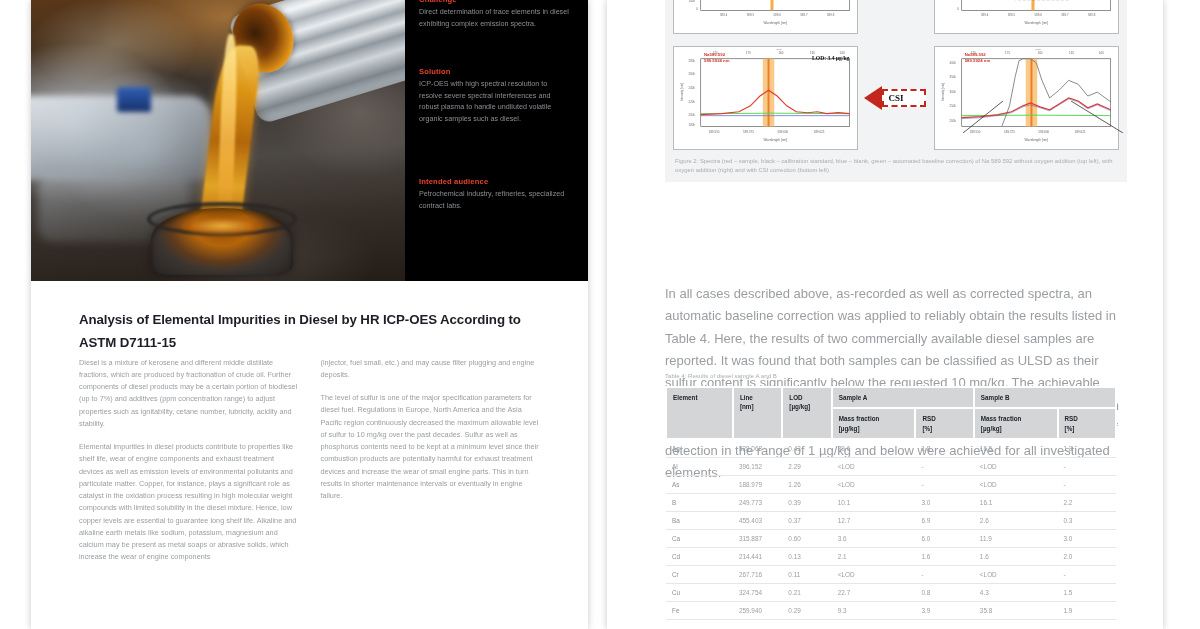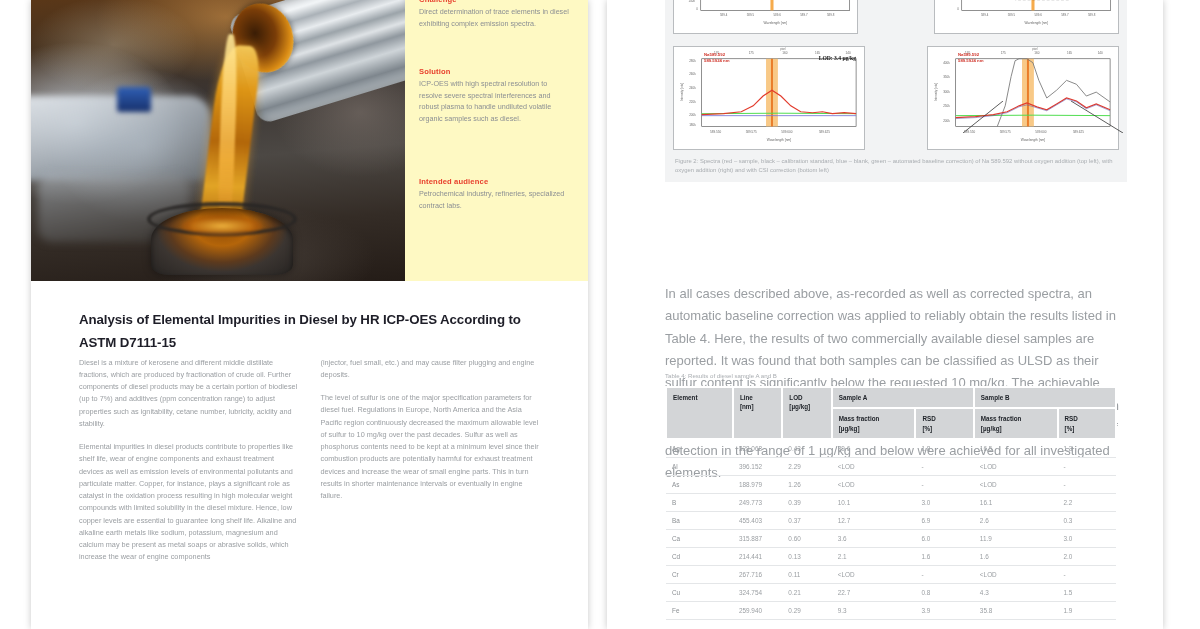--- a/index.html
+++ b/index.html
@@ -138,21 +138,21 @@
     width: 22%; height: 7%;
     border-radius: 50%;
     background: radial-gradient(ellipse at 50% 50%, rgba(255,196,70,0.85), rgba(180,90,8,0.5) 60%, transparent 80%);
     filter: blur(1.6px);
   }
 
   #side-panel {
     position: absolute;
     left: 374px; top: 0;
     width: 183px; height: 281px;
-    background: #fef9c3;
+    background: #000000;
     padding: 16px 14px;
   }
   .side-head {
     color: #e8412e;
     font-weight: bold;
     font-size: 7.6px;
     letter-spacing: 0.02em;
     margin: 0 0 2px 0;
   }
   .side-body {
@@ -467,20 +467,27 @@
               <text x="112" y="7" text-anchor="middle">160</text>
               <text x="145" y="7" text-anchor="middle">165</text>
               <text x="176" y="7" text-anchor="middle">140</text>
               <text x="110" y="3.4" text-anchor="middle" font-size="2.6">pixel</text>
             </g>
           </svg>
           <div class="chart-ion">Na589.592<br>589.5924 nm</div>
           <div class="chart-lod">LOD: 3.4 µg/kg</div>
         </div>
 
+        <div class="arrow-mid">
+          <div class="dashed-arrow left">
+            <div class="tail"></div>
+            <div class="head"></div>
+            <span class="lbl">CSI</span>
+          </div>
+        </div>
 
         <div class="chart-card">
           <svg class="chart-svg" viewBox="0 0 192 104" preserveAspectRatio="none">
             <rect x="28" y="12" width="156" height="69" fill="#fff" stroke="#444" stroke-width="0.6"></rect>
             <rect x="95" y="12" width="12" height="69" fill="#f7bf72" opacity="0.85"></rect>
             <rect x="100" y="12" width="2" height="69" fill="#e8741f" opacity="0.9"></rect>
             <path d="M28 70 Q 106 69 184 70" fill="none" stroke="#4ddc4d" stroke-width="1"></path>
             <path d="M70 81 L78 60 L84 30 L88 14 L92 12 L100 12 L106 16 L112 34 L120 52 L130 44 L140 34 L150 38 L160 50 L170 46 L184 56" fill="none" stroke="#7a7a7a" stroke-width="0.9"></path>
             <path d="M28 72 L48 71 L66 69 L80 66 L92 60 L100 57 L110 61 L120 64 L130 58 L140 52 L150 55 L160 62 L170 58 L184 64" fill="none" stroke="#e23b2c" stroke-width="1.2"></path>
             <path d="M28 73 L48 72 L66 70 L80 67 L92 61 L100 59 L110 62 L120 65 L130 59 L140 53 L150 56 L160 63 L170 59 L184 65" fill="none" stroke="#5a4fa8" stroke-width="0.6" opacity="0.85"></path>

